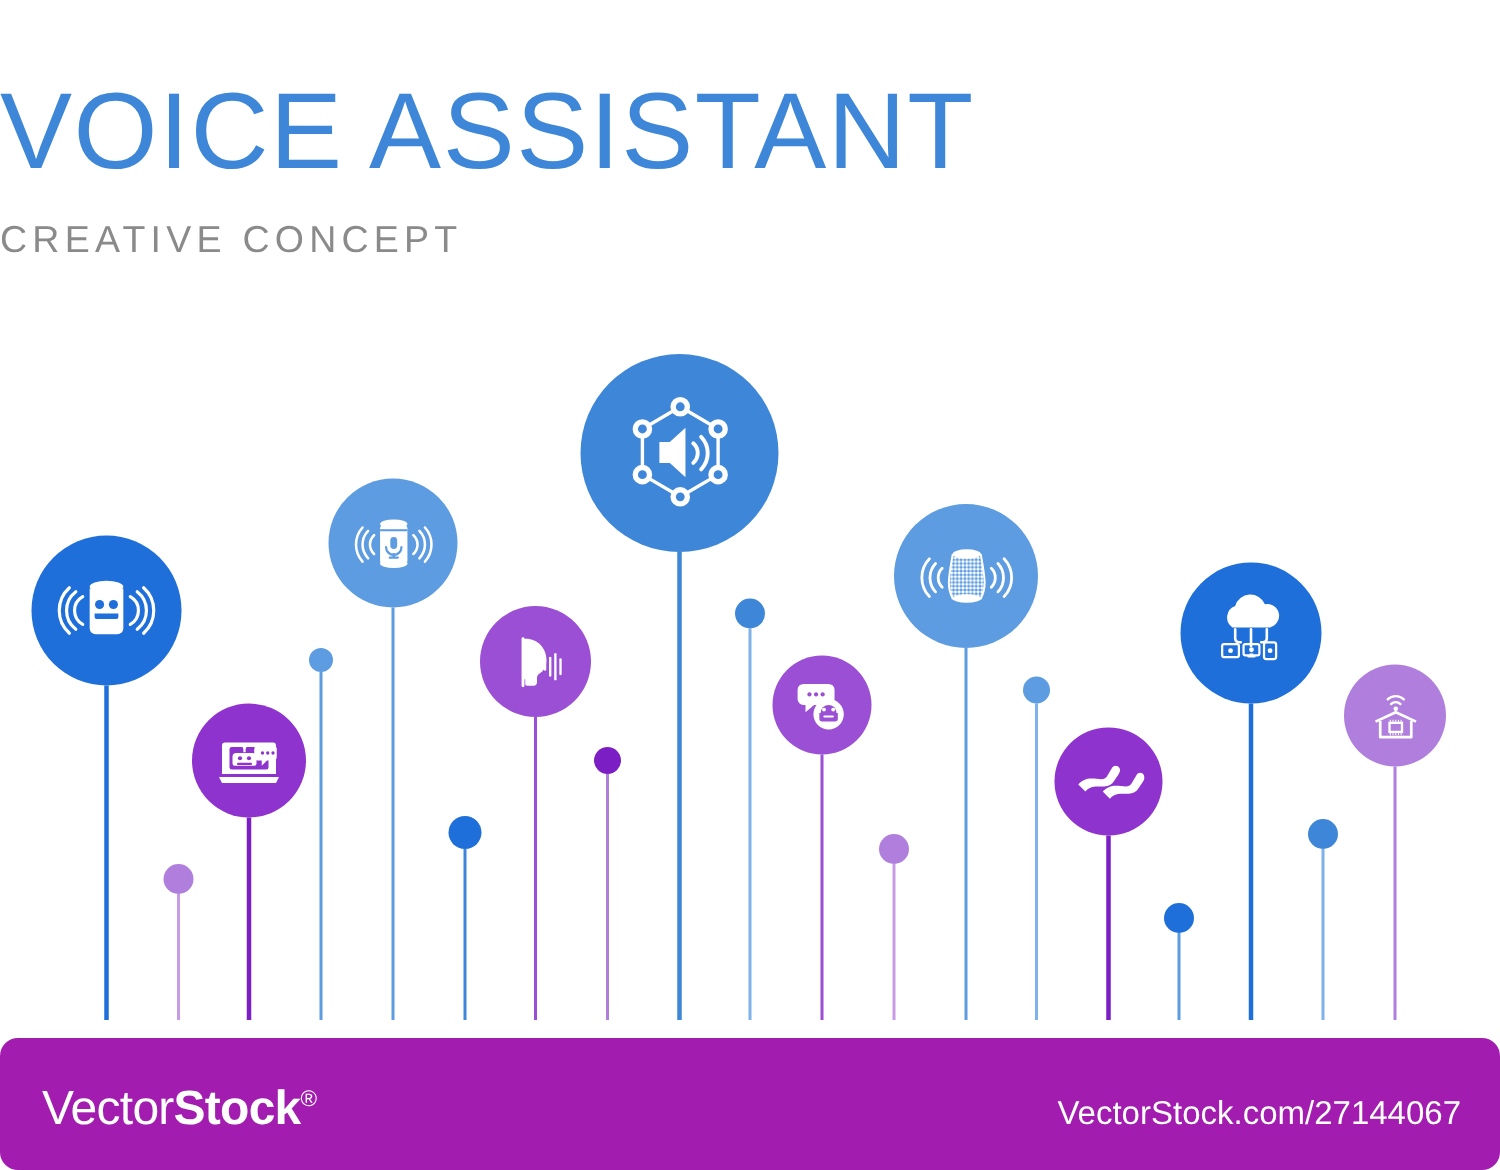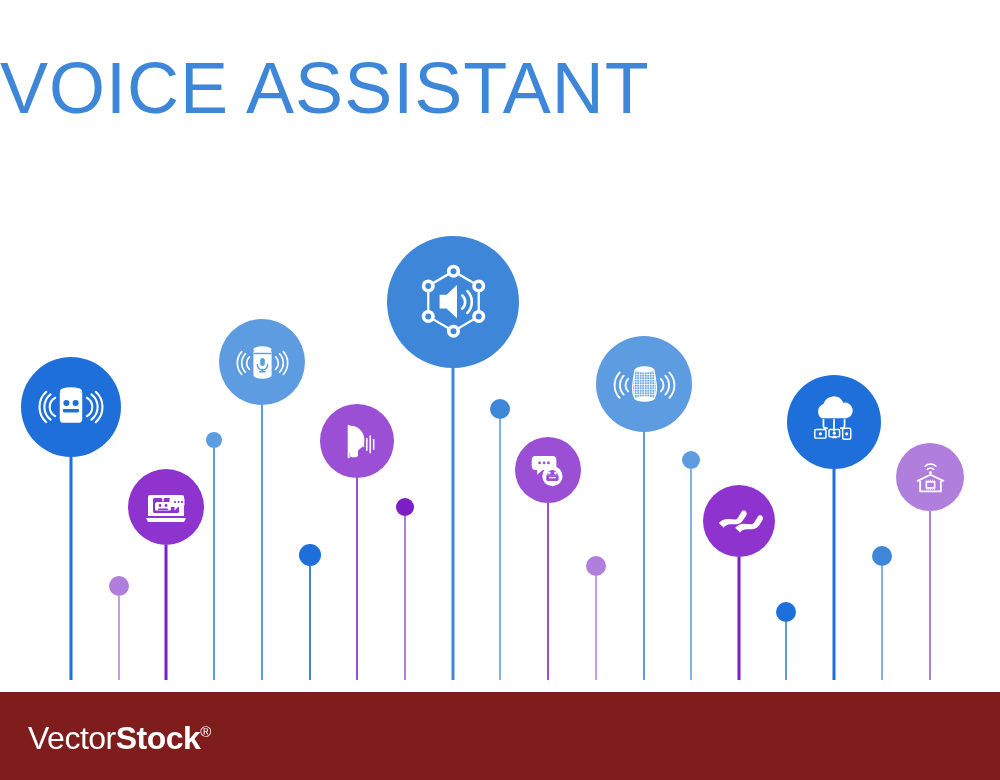--- a/index.html
+++ b/index.html
@@ -60,21 +60,22 @@
   .dot {
     position: absolute;
     border-radius: 50%;
     transform: translateX(-50%);
   }
 
   
   #footer {
     position: absolute; left: 0; bottom: 0;
     width: 1000px; height: 88px;
-    background: #7f1d1d;
+    background: #a21caf;
+    border-radius: 12px;
   }
   #brand {
     position: absolute; left: 28px; top: 28px;
     font-size: 32px;
     color: #ffffff;
     letter-spacing: -0.5px;
     white-space: nowrap;
   }
   #brand .b-light { font-weight: 300; }
   #brand .b-bold { font-weight: 700; }
@@ -87,20 +88,21 @@
     white-space: nowrap;
   }
 </style>
 </head>
 <body>
 
 <div id="stage">
 
   <div id="header">
     <div id="title">VOICE ASSISTANT</div>
+    <div id="subtitle">CREATIVE CONCEPT</div>
   </div>
 
   <div id="plot">
       <div class="stem" style="left: 71px; top: 457px; height: 223px; width: 3px; background: rgb(30, 111, 217);"></div>
       <div class="stem" style="left: 119px; top: 596px; height: 84px; width: 2px; background: rgb(199, 156, 229);"></div>
       <div class="stem" style="left: 166px; top: 545px; height: 135px; width: 3px; background: rgb(123, 31, 196);"></div>
       <div class="stem" style="left: 214px; top: 448px; height: 232px; width: 2px; background: rgb(93, 156, 224);"></div>
       <div class="stem" style="left: 262px; top: 405px; height: 275px; width: 2px; background: rgb(93, 156, 224);"></div>
       <div class="stem" style="left: 310px; top: 566px; height: 114px; width: 2px; background: rgb(61, 134, 216);"></div>
       <div class="stem" style="left: 357px; top: 478px; height: 202px; width: 2px; background: rgb(154, 79, 212);"></div>
@@ -356,15 +358,16 @@
       </g>
     </svg>
         </span>
       </div>
     </div>
 
   <div id="footer">
     <div id="brand">
       <span class="b-light">Vector</span><span class="b-bold">Stock</span><span class="b-reg">®</span>
     </div>
+    <div id="url">VectorStock.com/27144067</div>
   </div>
 
 </div>
 
 </body></html>

